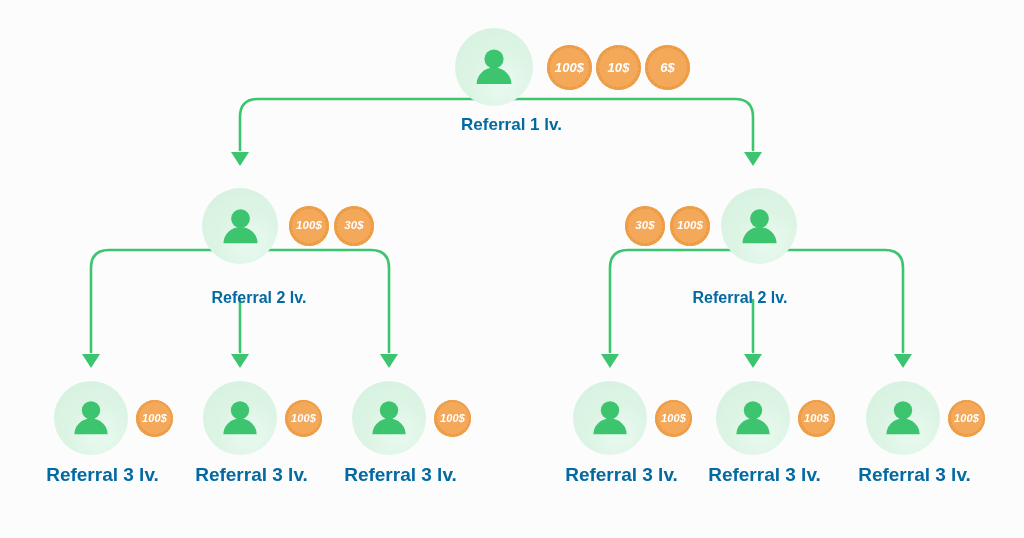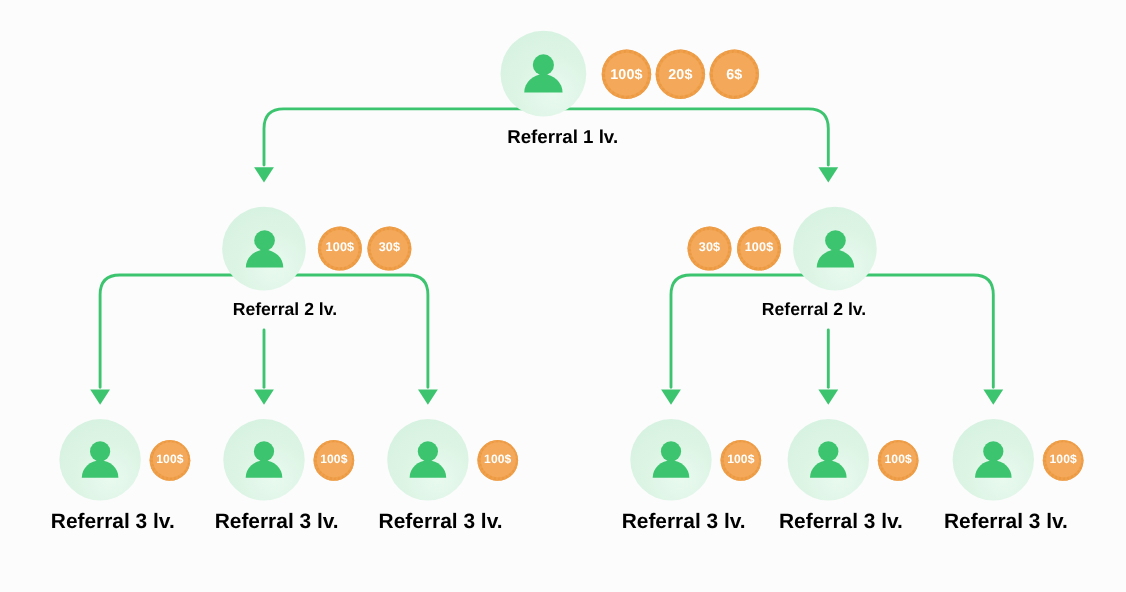--- a/index.html
+++ b/index.html
@@ -84,41 +84,42 @@
   }
   .coin .face {
     position: absolute;
     border-radius: 50%;
     background: #f3a85a;
   }
   .coin .val {
     position: relative;
     z-index: 2;
     line-height: 1;
+    font-style: italic;
   }
 
   
   .label {
-    color: #000000;
+    color: #0369a1;
     font-weight: 700;
     white-space: nowrap;
     text-align: center;
   }
 
   
   .lv1 .avatar { width: 78px; height: 78px; }
   .lv1 .coin   { width: 45px; height: 45px; font-size: 13px; }
   .lv1 .coin .face { left: 3px; top: 3px; right: 3px; bottom: 3px; }
   .lv1 .label  { font-size: 17px; margin-top: 9px; }
   .lv1 .coins  { margin-left: 14px; gap: 4px; }
 
   .lv2 .avatar { width: 76px; height: 76px; }
   .lv2 .coin   { width: 40px; height: 40px; font-size: 11.5px; }
   .lv2 .coin .face { left: 3px; top: 3px; right: 3px; bottom: 3px; }
-  .lv2 .label  { font-size: 16px; margin-top: 9px; }
+  .lv2 .label  { font-size: 16px; margin-top: 25px; }
   .lv2 .coins  { margin-left: 11px; gap: 5px; }
   .lv2 .coins.reverse { margin-left: 0; margin-right: 11px; }
 
   .lv3 .avatar { width: 74px; height: 74px; }
   .lv3 .coin   { width: 37px; height: 37px; font-size: 11px; }
   .lv3 .coin .face { left: 2.5px; top: 2.5px; right: 2.5px; bottom: 2.5px; }
   .lv3 .label  { font-size: 19px; margin-top: 9px; }
   .lv3 .coins  { margin-left: 8px; }
 </style>
 </head>
@@ -166,21 +167,21 @@
       </div>
       <div class="coins">
         <div class="coin">
           <span class="rim" style="background: conic-gradient(rgb(240, 160, 75) 0deg, rgb(240, 160, 75) 6.68571deg, rgba(233, 150, 60, 0.55) 6.68571deg, rgba(233, 150, 60, 0.55) 12.8571deg, rgb(240, 160, 75) 12.8571deg, rgb(240, 160, 75) 19.5429deg, rgba(233, 150, 60, 0.55) 19.5429deg, rgba(233, 150, 60, 0.55) 25.7143deg, rgb(240, 160, 75) 25.7143deg, rgb(240, 160, 75) 32.4deg, rgba(233, 150, 60, 0.55) 32.4deg, rgba(233, 150, 60, 0.55) 38.5714deg, rgb(240, 160, 75) 38.5714deg, rgb(240, 160, 75) 45.2571deg, rgba(233, 150, 60, 0.55) 45.2571deg, rgba(233, 150, 60, 0.55) 51.4286deg, rgb(240, 160, 75) 51.4286deg, rgb(240, 160, 75) 58.1143deg, rgba(233, 150, 60, 0.55) 58.1143deg, rgba(233, 150, 60, 0.55) 64.2857deg, rgb(240, 160, 75) 64.2857deg, rgb(240, 160, 75) 70.9714deg, rgba(233, 150, 60, 0.55) 70.9714deg, rgba(233, 150, 60, 0.55) 77.1429deg, rgb(240, 160, 75) 77.1429deg, rgb(240, 160, 75) 83.8286deg, rgba(233, 150, 60, 0.55) 83.8286deg, rgba(233, 150, 60, 0.55) 90deg, rgb(240, 160, 75) 90deg, rgb(240, 160, 75) 96.6857deg, rgba(233, 150, 60, 0.55) 96.6857deg, rgba(233, 150, 60, 0.55) 102.857deg, rgb(240, 160, 75) 102.857deg, rgb(240, 160, 75) 109.543deg, rgba(233, 150, 60, 0.55) 109.543deg, rgba(233, 150, 60, 0.55) 115.714deg, rgb(240, 160, 75) 115.714deg, rgb(240, 160, 75) 122.4deg, rgba(233, 150, 60, 0.55) 122.4deg, rgba(233, 150, 60, 0.55) 128.571deg, rgb(240, 160, 75) 128.571deg, rgb(240, 160, 75) 135.257deg, rgba(233, 150, 60, 0.55) 135.257deg, rgba(233, 150, 60, 0.55) 141.429deg, rgb(240, 160, 75) 141.429deg, rgb(240, 160, 75) 148.114deg, rgba(233, 150, 60, 0.55) 148.114deg, rgba(233, 150, 60, 0.55) 154.286deg, rgb(240, 160, 75) 154.286deg, rgb(240, 160, 75) 160.971deg, rgba(233, 150, 60, 0.55) 160.971deg, rgba(233, 150, 60, 0.55) 167.143deg, rgb(240, 160, 75) 167.143deg, rgb(240, 160, 75) 173.829deg, rgba(233, 150, 60, 0.55) 173.829deg, rgba(233, 150, 60, 0.55) 180deg, rgb(240, 160, 75) 180deg, rgb(240, 160, 75) 186.686deg, rgba(233, 150, 60, 0.55) 186.686deg, rgba(233, 150, 60, 0.55) 192.857deg, rgb(240, 160, 75) 192.857deg, rgb(240, 160, 75) 199.543deg, rgba(233, 150, 60, 0.55) 199.543deg, rgba(233, 150, 60, 0.55) 205.714deg, rgb(240, 160, 75) 205.714deg, rgb(240, 160, 75) 212.4deg, rgba(233, 150, 60, 0.55) 212.4deg, rgba(233, 150, 60, 0.55) 218.571deg, rgb(240, 160, 75) 218.571deg, rgb(240, 160, 75) 225.257deg, rgba(233, 150, 60, 0.55) 225.257deg, rgba(233, 150, 60, 0.55) 231.429deg, rgb(240, 160, 75) 231.429deg, rgb(240, 160, 75) 238.114deg, rgba(233, 150, 60, 0.55) 238.114deg, rgba(233, 150, 60, 0.55) 244.286deg, rgb(240, 160, 75) 244.286deg, rgb(240, 160, 75) 250.971deg, rgba(233, 150, 60, 0.55) 250.971deg, rgba(233, 150, 60, 0.55) 257.143deg, rgb(240, 160, 75) 257.143deg, rgb(240, 160, 75) 263.829deg, rgba(233, 150, 60, 0.55) 263.829deg, rgba(233, 150, 60, 0.55) 270deg, rgb(240, 160, 75) 270deg, rgb(240, 160, 75) 276.686deg, rgba(233, 150, 60, 0.55) 276.686deg, rgba(233, 150, 60, 0.55) 282.857deg, rgb(240, 160, 75) 282.857deg, rgb(240, 160, 75) 289.543deg, rgba(233, 150, 60, 0.55) 289.543deg, rgba(233, 150, 60, 0.55) 295.714deg, rgb(240, 160, 75) 295.714deg, rgb(240, 160, 75) 302.4deg, rgba(233, 150, 60, 0.55) 302.4deg, rgba(233, 150, 60, 0.55) 308.571deg, rgb(240, 160, 75) 308.571deg, rgb(240, 160, 75) 315.257deg, rgba(233, 150, 60, 0.55) 315.257deg, rgba(233, 150, 60, 0.55) 321.429deg, rgb(240, 160, 75) 321.429deg, rgb(240, 160, 75) 328.114deg, rgba(233, 150, 60, 0.55) 328.114deg, rgba(233, 150, 60, 0.55) 334.286deg, rgb(240, 160, 75) 334.286deg, rgb(240, 160, 75) 340.971deg, rgba(233, 150, 60, 0.55) 340.971deg, rgba(233, 150, 60, 0.55) 347.143deg, rgb(240, 160, 75) 347.143deg, rgb(240, 160, 75) 353.829deg, rgba(233, 150, 60, 0.55) 353.829deg, rgba(233, 150, 60, 0.55) 360deg);"></span>
             <span class="face"></span>
           <span class="val">100$</span>
         </div>
         <div class="coin">
           <span class="rim" style="background: conic-gradient(rgb(240, 160, 75) 0deg, rgb(240, 160, 75) 6.68571deg, rgba(233, 150, 60, 0.55) 6.68571deg, rgba(233, 150, 60, 0.55) 12.8571deg, rgb(240, 160, 75) 12.8571deg, rgb(240, 160, 75) 19.5429deg, rgba(233, 150, 60, 0.55) 19.5429deg, rgba(233, 150, 60, 0.55) 25.7143deg, rgb(240, 160, 75) 25.7143deg, rgb(240, 160, 75) 32.4deg, rgba(233, 150, 60, 0.55) 32.4deg, rgba(233, 150, 60, 0.55) 38.5714deg, rgb(240, 160, 75) 38.5714deg, rgb(240, 160, 75) 45.2571deg, rgba(233, 150, 60, 0.55) 45.2571deg, rgba(233, 150, 60, 0.55) 51.4286deg, rgb(240, 160, 75) 51.4286deg, rgb(240, 160, 75) 58.1143deg, rgba(233, 150, 60, 0.55) 58.1143deg, rgba(233, 150, 60, 0.55) 64.2857deg, rgb(240, 160, 75) 64.2857deg, rgb(240, 160, 75) 70.9714deg, rgba(233, 150, 60, 0.55) 70.9714deg, rgba(233, 150, 60, 0.55) 77.1429deg, rgb(240, 160, 75) 77.1429deg, rgb(240, 160, 75) 83.8286deg, rgba(233, 150, 60, 0.55) 83.8286deg, rgba(233, 150, 60, 0.55) 90deg, rgb(240, 160, 75) 90deg, rgb(240, 160, 75) 96.6857deg, rgba(233, 150, 60, 0.55) 96.6857deg, rgba(233, 150, 60, 0.55) 102.857deg, rgb(240, 160, 75) 102.857deg, rgb(240, 160, 75) 109.543deg, rgba(233, 150, 60, 0.55) 109.543deg, rgba(233, 150, 60, 0.55) 115.714deg, rgb(240, 160, 75) 115.714deg, rgb(240, 160, 75) 122.4deg, rgba(233, 150, 60, 0.55) 122.4deg, rgba(233, 150, 60, 0.55) 128.571deg, rgb(240, 160, 75) 128.571deg, rgb(240, 160, 75) 135.257deg, rgba(233, 150, 60, 0.55) 135.257deg, rgba(233, 150, 60, 0.55) 141.429deg, rgb(240, 160, 75) 141.429deg, rgb(240, 160, 75) 148.114deg, rgba(233, 150, 60, 0.55) 148.114deg, rgba(233, 150, 60, 0.55) 154.286deg, rgb(240, 160, 75) 154.286deg, rgb(240, 160, 75) 160.971deg, rgba(233, 150, 60, 0.55) 160.971deg, rgba(233, 150, 60, 0.55) 167.143deg, rgb(240, 160, 75) 167.143deg, rgb(240, 160, 75) 173.829deg, rgba(233, 150, 60, 0.55) 173.829deg, rgba(233, 150, 60, 0.55) 180deg, rgb(240, 160, 75) 180deg, rgb(240, 160, 75) 186.686deg, rgba(233, 150, 60, 0.55) 186.686deg, rgba(233, 150, 60, 0.55) 192.857deg, rgb(240, 160, 75) 192.857deg, rgb(240, 160, 75) 199.543deg, rgba(233, 150, 60, 0.55) 199.543deg, rgba(233, 150, 60, 0.55) 205.714deg, rgb(240, 160, 75) 205.714deg, rgb(240, 160, 75) 212.4deg, rgba(233, 150, 60, 0.55) 212.4deg, rgba(233, 150, 60, 0.55) 218.571deg, rgb(240, 160, 75) 218.571deg, rgb(240, 160, 75) 225.257deg, rgba(233, 150, 60, 0.55) 225.257deg, rgba(233, 150, 60, 0.55) 231.429deg, rgb(240, 160, 75) 231.429deg, rgb(240, 160, 75) 238.114deg, rgba(233, 150, 60, 0.55) 238.114deg, rgba(233, 150, 60, 0.55) 244.286deg, rgb(240, 160, 75) 244.286deg, rgb(240, 160, 75) 250.971deg, rgba(233, 150, 60, 0.55) 250.971deg, rgba(233, 150, 60, 0.55) 257.143deg, rgb(240, 160, 75) 257.143deg, rgb(240, 160, 75) 263.829deg, rgba(233, 150, 60, 0.55) 263.829deg, rgba(233, 150, 60, 0.55) 270deg, rgb(240, 160, 75) 270deg, rgb(240, 160, 75) 276.686deg, rgba(233, 150, 60, 0.55) 276.686deg, rgba(233, 150, 60, 0.55) 282.857deg, rgb(240, 160, 75) 282.857deg, rgb(240, 160, 75) 289.543deg, rgba(233, 150, 60, 0.55) 289.543deg, rgba(233, 150, 60, 0.55) 295.714deg, rgb(240, 160, 75) 295.714deg, rgb(240, 160, 75) 302.4deg, rgba(233, 150, 60, 0.55) 302.4deg, rgba(233, 150, 60, 0.55) 308.571deg, rgb(240, 160, 75) 308.571deg, rgb(240, 160, 75) 315.257deg, rgba(233, 150, 60, 0.55) 315.257deg, rgba(233, 150, 60, 0.55) 321.429deg, rgb(240, 160, 75) 321.429deg, rgb(240, 160, 75) 328.114deg, rgba(233, 150, 60, 0.55) 328.114deg, rgba(233, 150, 60, 0.55) 334.286deg, rgb(240, 160, 75) 334.286deg, rgb(240, 160, 75) 340.971deg, rgba(233, 150, 60, 0.55) 340.971deg, rgba(233, 150, 60, 0.55) 347.143deg, rgb(240, 160, 75) 347.143deg, rgb(240, 160, 75) 353.829deg, rgba(233, 150, 60, 0.55) 353.829deg, rgba(233, 150, 60, 0.55) 360deg);"></span>
             <span class="face"></span>
-          <span class="val">20$</span>
+          <span class="val">10$</span>
         </div>
         <div class="coin">
           <span class="rim" style="background: conic-gradient(rgb(240, 160, 75) 0deg, rgb(240, 160, 75) 6.68571deg, rgba(233, 150, 60, 0.55) 6.68571deg, rgba(233, 150, 60, 0.55) 12.8571deg, rgb(240, 160, 75) 12.8571deg, rgb(240, 160, 75) 19.5429deg, rgba(233, 150, 60, 0.55) 19.5429deg, rgba(233, 150, 60, 0.55) 25.7143deg, rgb(240, 160, 75) 25.7143deg, rgb(240, 160, 75) 32.4deg, rgba(233, 150, 60, 0.55) 32.4deg, rgba(233, 150, 60, 0.55) 38.5714deg, rgb(240, 160, 75) 38.5714deg, rgb(240, 160, 75) 45.2571deg, rgba(233, 150, 60, 0.55) 45.2571deg, rgba(233, 150, 60, 0.55) 51.4286deg, rgb(240, 160, 75) 51.4286deg, rgb(240, 160, 75) 58.1143deg, rgba(233, 150, 60, 0.55) 58.1143deg, rgba(233, 150, 60, 0.55) 64.2857deg, rgb(240, 160, 75) 64.2857deg, rgb(240, 160, 75) 70.9714deg, rgba(233, 150, 60, 0.55) 70.9714deg, rgba(233, 150, 60, 0.55) 77.1429deg, rgb(240, 160, 75) 77.1429deg, rgb(240, 160, 75) 83.8286deg, rgba(233, 150, 60, 0.55) 83.8286deg, rgba(233, 150, 60, 0.55) 90deg, rgb(240, 160, 75) 90deg, rgb(240, 160, 75) 96.6857deg, rgba(233, 150, 60, 0.55) 96.6857deg, rgba(233, 150, 60, 0.55) 102.857deg, rgb(240, 160, 75) 102.857deg, rgb(240, 160, 75) 109.543deg, rgba(233, 150, 60, 0.55) 109.543deg, rgba(233, 150, 60, 0.55) 115.714deg, rgb(240, 160, 75) 115.714deg, rgb(240, 160, 75) 122.4deg, rgba(233, 150, 60, 0.55) 122.4deg, rgba(233, 150, 60, 0.55) 128.571deg, rgb(240, 160, 75) 128.571deg, rgb(240, 160, 75) 135.257deg, rgba(233, 150, 60, 0.55) 135.257deg, rgba(233, 150, 60, 0.55) 141.429deg, rgb(240, 160, 75) 141.429deg, rgb(240, 160, 75) 148.114deg, rgba(233, 150, 60, 0.55) 148.114deg, rgba(233, 150, 60, 0.55) 154.286deg, rgb(240, 160, 75) 154.286deg, rgb(240, 160, 75) 160.971deg, rgba(233, 150, 60, 0.55) 160.971deg, rgba(233, 150, 60, 0.55) 167.143deg, rgb(240, 160, 75) 167.143deg, rgb(240, 160, 75) 173.829deg, rgba(233, 150, 60, 0.55) 173.829deg, rgba(233, 150, 60, 0.55) 180deg, rgb(240, 160, 75) 180deg, rgb(240, 160, 75) 186.686deg, rgba(233, 150, 60, 0.55) 186.686deg, rgba(233, 150, 60, 0.55) 192.857deg, rgb(240, 160, 75) 192.857deg, rgb(240, 160, 75) 199.543deg, rgba(233, 150, 60, 0.55) 199.543deg, rgba(233, 150, 60, 0.55) 205.714deg, rgb(240, 160, 75) 205.714deg, rgb(240, 160, 75) 212.4deg, rgba(233, 150, 60, 0.55) 212.4deg, rgba(233, 150, 60, 0.55) 218.571deg, rgb(240, 160, 75) 218.571deg, rgb(240, 160, 75) 225.257deg, rgba(233, 150, 60, 0.55) 225.257deg, rgba(233, 150, 60, 0.55) 231.429deg, rgb(240, 160, 75) 231.429deg, rgb(240, 160, 75) 238.114deg, rgba(233, 150, 60, 0.55) 238.114deg, rgba(233, 150, 60, 0.55) 244.286deg, rgb(240, 160, 75) 244.286deg, rgb(240, 160, 75) 250.971deg, rgba(233, 150, 60, 0.55) 250.971deg, rgba(233, 150, 60, 0.55) 257.143deg, rgb(240, 160, 75) 257.143deg, rgb(240, 160, 75) 263.829deg, rgba(233, 150, 60, 0.55) 263.829deg, rgba(233, 150, 60, 0.55) 270deg, rgb(240, 160, 75) 270deg, rgb(240, 160, 75) 276.686deg, rgba(233, 150, 60, 0.55) 276.686deg, rgba(233, 150, 60, 0.55) 282.857deg, rgb(240, 160, 75) 282.857deg, rgb(240, 160, 75) 289.543deg, rgba(233, 150, 60, 0.55) 289.543deg, rgba(233, 150, 60, 0.55) 295.714deg, rgb(240, 160, 75) 295.714deg, rgb(240, 160, 75) 302.4deg, rgba(233, 150, 60, 0.55) 302.4deg, rgba(233, 150, 60, 0.55) 308.571deg, rgb(240, 160, 75) 308.571deg, rgb(240, 160, 75) 315.257deg, rgba(233, 150, 60, 0.55) 315.257deg, rgba(233, 150, 60, 0.55) 321.429deg, rgb(240, 160, 75) 321.429deg, rgb(240, 160, 75) 328.114deg, rgba(233, 150, 60, 0.55) 328.114deg, rgba(233, 150, 60, 0.55) 334.286deg, rgb(240, 160, 75) 334.286deg, rgb(240, 160, 75) 340.971deg, rgba(233, 150, 60, 0.55) 340.971deg, rgba(233, 150, 60, 0.55) 347.143deg, rgb(240, 160, 75) 347.143deg, rgb(240, 160, 75) 353.829deg, rgba(233, 150, 60, 0.55) 353.829deg, rgba(233, 150, 60, 0.55) 360deg);"></span>
             <span class="face"></span>
           <span class="val">6$</span>
         </div>
       </div>
     </div>
     <div class="label" style="margin-left:-122px;">Referral 1 lv.</div>
   </div>

